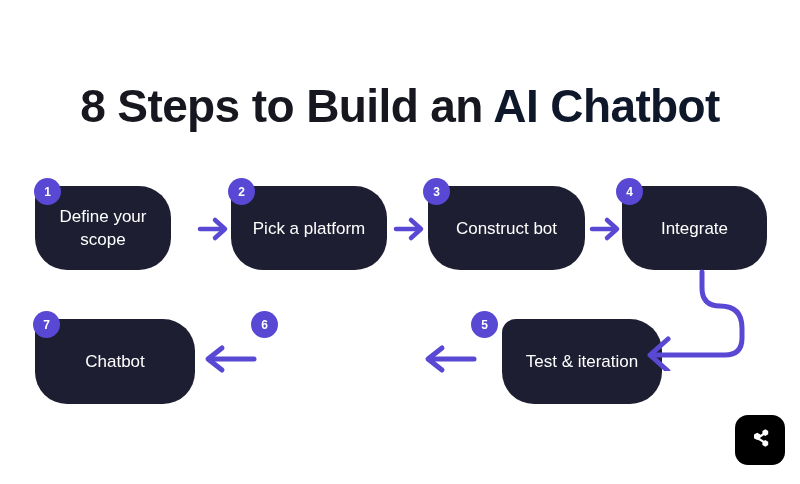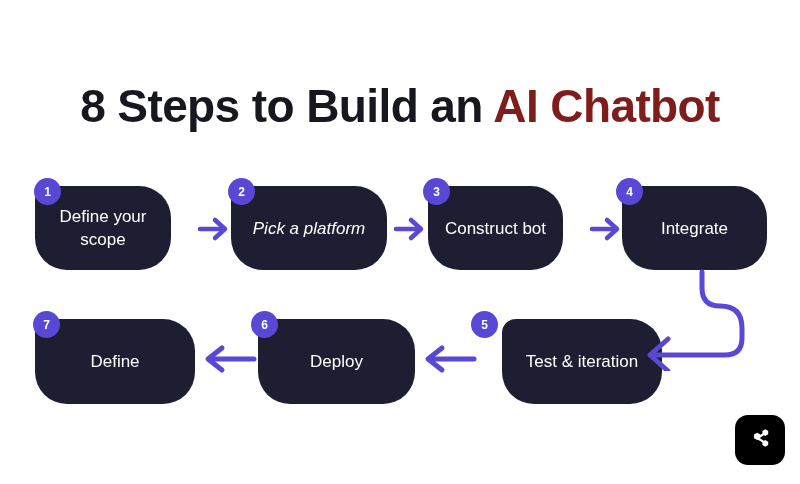--- a/index.html
+++ b/index.html
@@ -30,21 +30,21 @@
     top: 78px;
     width: 800px;
     text-align: center;
     font-size: 46px;
     font-weight: bold;
     letter-spacing: -0.6px;
     color: #17171f;
     white-space: nowrap;
     line-height: 56px;
   }
-  .title .accent { color: #7f1d1d; }
+  .title .accent { color: #0f172a; }
 
   
   .step-box {
     position: absolute;
     background: #1e1e32;
     border-radius: 14px 32px 32px 32px;
     display: flex;
     align-items: center;
     justify-content: center;
     text-align: center;
@@ -107,35 +107,35 @@
     <span>1</span>
   </div>
 
   <div class="arrow" style="left:196px; top:214px; width:36px; height:30px;">
     <svg width="36" height="30" viewBox="0 0 36 30" fill="none">
       <path d="M4 15 H27" stroke="#5848d4" stroke-width="4.5" stroke-linecap="round"></path>
       <path d="M19 6 L29 15 L19 24" stroke="#5848d4" stroke-width="4.5" stroke-linecap="round" stroke-linejoin="round" fill="none"></path>
     </svg>
   </div>
 
-  <div class="step-box" style="left:231px; top:186px; width:156px; height:84px;font-style:italic;">
+  <div class="step-box" style="left:231px; top:186px; width:156px; height:84px;">
     <span>Pick a platform</span>
   </div>
   <div class="badge" style="left:228px; top:178px;">
     <span>2</span>
   </div>
 
   <div class="arrow" style="left:392px; top:214px; width:36px; height:30px;">
     <svg width="36" height="30" viewBox="0 0 36 30" fill="none">
       <path d="M4 15 H27" stroke="#5848d4" stroke-width="4.5" stroke-linecap="round"></path>
       <path d="M19 6 L29 15 L19 24" stroke="#5848d4" stroke-width="4.5" stroke-linecap="round" stroke-linejoin="round" fill="none"></path>
     </svg>
   </div>
 
-  <div class="step-box" style="left:428px; top:186px; width:135px; height:84px;">
+  <div class="step-box" style="left:428px; top:186px; width:157px; height:84px;">
     <span>Construct bot</span>
   </div>
   <div class="badge" style="left:423px; top:178px;">
     <span>3</span>
   </div>
 
   <div class="arrow" style="left:588px; top:214px; width:36px; height:30px;">
     <svg width="36" height="30" viewBox="0 0 36 30" fill="none">
       <path d="M4 15 H27" stroke="#5848d4" stroke-width="4.5" stroke-linecap="round"></path>
       <path d="M19 6 L29 15 L19 24" stroke="#5848d4" stroke-width="4.5" stroke-linecap="round" stroke-linejoin="round" fill="none"></path>
@@ -150,36 +150,33 @@
   </div>
 
   <div class="arrow" style="left:630px; top:266px; width:130px; height:105px;">
     <svg width="130" height="105" viewBox="0 0 130 105" fill="none">
       <path d="M72 6 V22 Q72 40 90 40 Q112 40 112 62 V72 Q112 89 95 89 H24" stroke="#5848d4" stroke-width="5" stroke-linecap="round" stroke-linejoin="round" fill="none"></path>
       <path d="M38 73 L20 89 L38 105" stroke="#5848d4" stroke-width="5" stroke-linecap="round" stroke-linejoin="round" fill="none"></path>
     </svg>
   </div>
 
   <div class="step-box" style="left:35px; top:319px; width:160px; height:85px;">
-    <span>Define</span>
+    <span>Chatbot</span>
   </div>
   <div class="badge" style="left:33px; top:311px;">
     <span>7</span>
   </div>
 
   <div class="arrow" style="left:200px; top:344px; width:58px; height:30px;">
     <svg width="58" height="30" viewBox="0 0 58 30" fill="none">
       <path d="M54 15 H12" stroke="#5848d4" stroke-width="5" stroke-linecap="round"></path>
       <path d="M22 4 L8 15 L22 26" stroke="#5848d4" stroke-width="5" stroke-linecap="round" stroke-linejoin="round" fill="none"></path>
     </svg>
   </div>
 
-  <div class="step-box" style="left:258px; top:319px; width:157px; height:85px;">
-    <span>Deploy</span>
-  </div>
   <div class="badge" style="left:251px; top:311px;">
     <span>6</span>
   </div>
 
   <div class="arrow" style="left:420px; top:344px; width:58px; height:30px;">
     <svg width="58" height="30" viewBox="0 0 58 30" fill="none">
       <path d="M54 15 H12" stroke="#5848d4" stroke-width="5" stroke-linecap="round"></path>
       <path d="M22 4 L8 15 L22 26" stroke="#5848d4" stroke-width="5" stroke-linecap="round" stroke-linejoin="round" fill="none"></path>
     </svg>
   </div>

